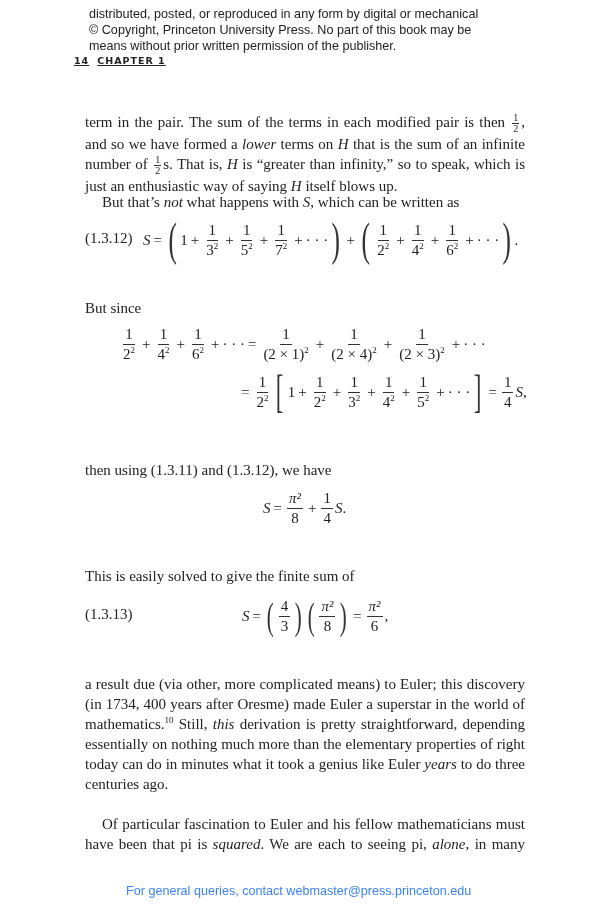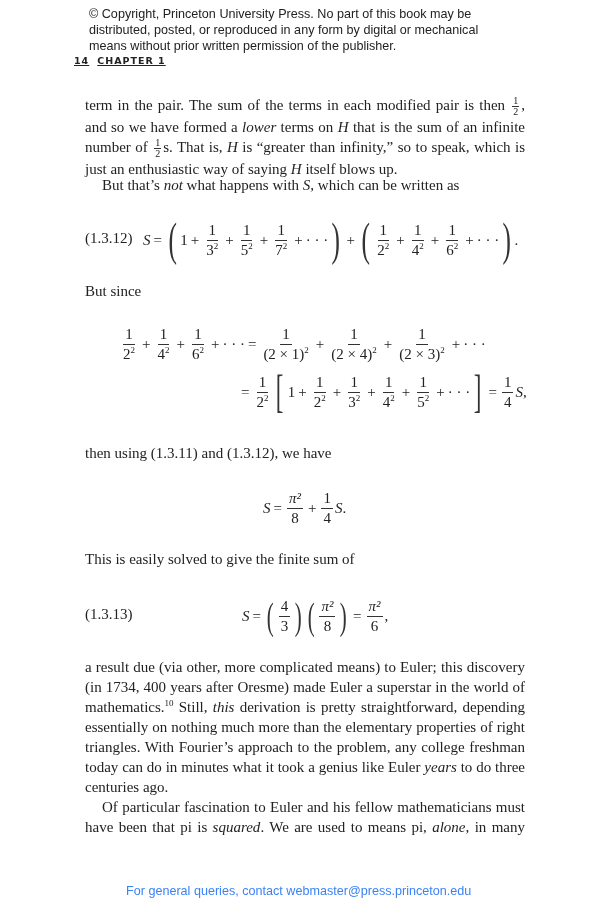--- a/index.html
+++ b/index.html
@@ -1,21 +1,21 @@
 <!DOCTYPE html>
 <html><head>
 <meta charset="utf-8">
 <style>
   html, body { margin:0; padding:0; background:#fff; }
   body { width:600px; height:914px; position:relative; overflow:hidden; color:#222; }
   .notice { position:absolute; left:89px; top:6px; width:440px; font-family:"Liberation Sans", sans-serif; font-size:12.6px; line-height:16px; color:#222; }
   .running { position:absolute; left:74px; top:55px; font-family:"DejaVu Sans", sans-serif; font-weight:bold; font-size:9.5px; letter-spacing:1px; color:#222;text-decoration:underline; }
   .running .pg { margin-right:8px; }
   .serif { font-family:"Liberation Serif", serif; font-size:15px; color:#222; }
-  .para { position:absolute; left:85px; width:440px; line-height:20px; text-align:justify; }
+  .para { position:absolute; left:85px; width:440px; line-height:20px; text-align:justify;margin-top:17px; }
   .para.indent { text-indent:17px; }
   .line { display:block; text-align:justify; text-align-last:justify; white-space:nowrap; }
   .line.last { text-align-last:left; }
   i { font-style:italic; }
   .frac { display:inline-flex; flex-direction:column; align-items:center; vertical-align:middle; margin:0 2px; line-height:1; }
   .frac .num { padding:0 2px 2px; border-bottom:1px solid #333; }
   .frac .den { padding:2px 2px 0; }
   .frac.small { font-size:10px; }
   .frac.small .num { padding:0 1px 0; }
   .frac.small .den { padding:0 1px; }
@@ -25,22 +25,22 @@
   .paren { font-size:46px; font-weight:100; transform:scaleX(0.55); display:inline-block; line-height:1; color:#333; }
   .paren.mid { font-size:38px; }
   .bracket { font-size:46px; transform:scaleX(0.5); display:inline-block; line-height:1; color:#333; }
   .op { margin:0 3px; }
   .footer { position:absolute; left:126px; top:884px; font-family:"Liberation Sans", sans-serif; font-size:12.6px; color:#3b82f6; }
 </style>
 </head>
 <body>
 
 <div class="notice">
+  <div>distributed, posted, or reproduced in any form by digital or mechanical</div>
   <div>© Copyright, Princeton University Press. No part of this book may be</div>
-  <div>distributed, posted, or reproduced in any form by digital or mechanical</div>
   <div>means without prior written permission of the publisher.</div>
 </div>
 <div class="running">
   <span class="pg">14</span><span>CHAPTER 1</span>
 </div>
 
 <div class="para serif" style="top:95px;">
   <span class="line"><span>term in the pair. The sum of the terms in each modified pair is then</span> <span class="frac small">
         <span class="num">1</span>
         <span class="den">2</span>
@@ -223,23 +223,22 @@
       <span class="den">6</span>
     </span>
     <span>,</span>
 </div>
 
 <div class="para serif" style="top:657px;">
   <span class="line">a result due (via other, more complicated means) to Euler; this discovery</span>
   <span class="line">(in 1734, 400 years after Oresme) made Euler a superstar in the world of</span>
   <span class="line"><span>mathematics.</span><sup>10</sup><span> Still, </span><i>this</i><span> derivation is pretty straightforward, depending</span></span>
   <span class="line">essentially on nothing much more than the elementary properties of right</span>
-  <span class="line">triangles. With Fourier’s approach to the problem, any college freshman</span>
   <span class="line"><span>today can do in minutes what it took a genius like Euler </span><i>years</i><span> to do three</span></span>
   <span class="line last">centuries ago.</span>
 </div>
 
 <div class="para serif" style="top:797px;">
   <span class="line" style="padding-left:17px;">Of particular fascination to Euler and his fellow mathematicians must</span>
-  <span class="line"><span>have been that pi is </span><i>squared</i><span>. We are used to means pi, </span><i>alone</i><span>, in many</span></span>
+  <span class="line"><span>have been that pi is </span><i>squared</i><span>. We are each to seeing pi, </span><i>alone</i><span>, in many</span></span>
 </div>
 
 <div class="footer">For general queries, contact webmaster@press.princeton.edu</div>
 
 </body></html>

